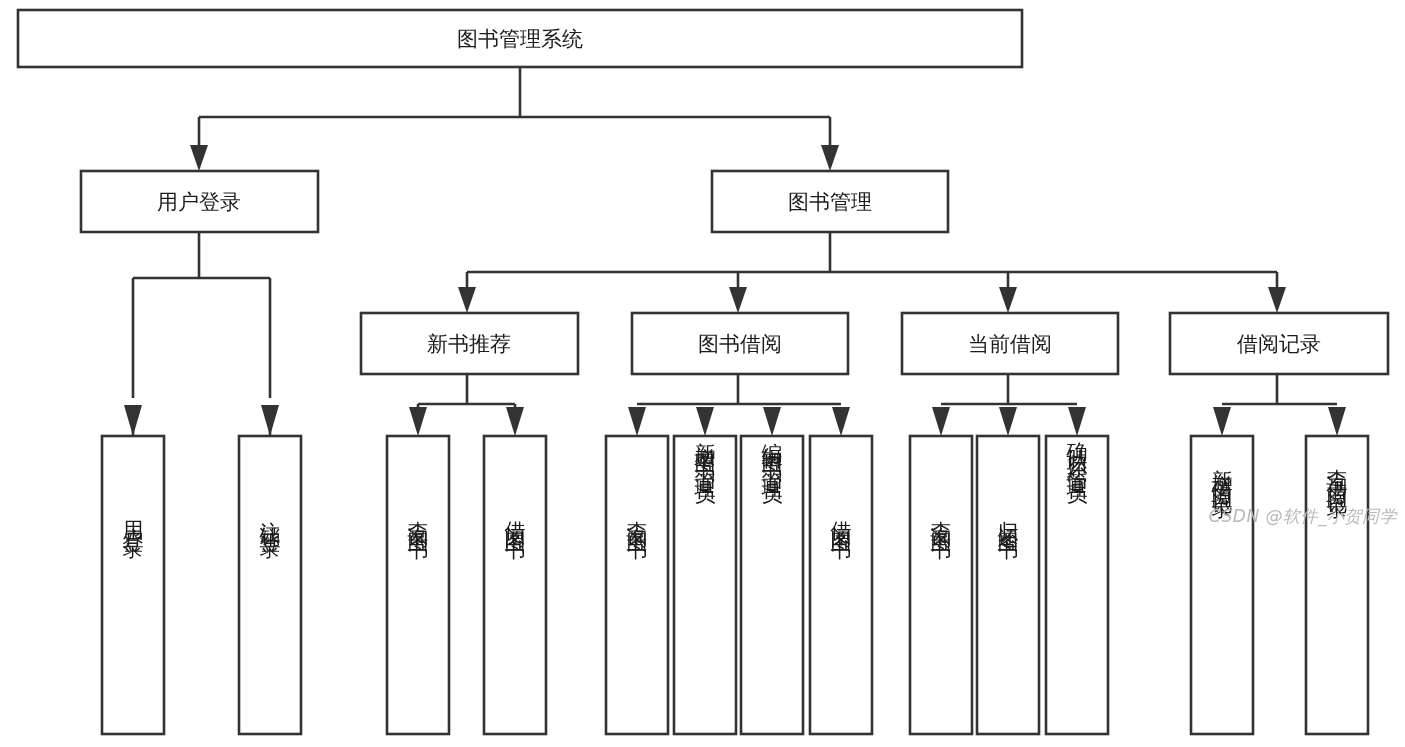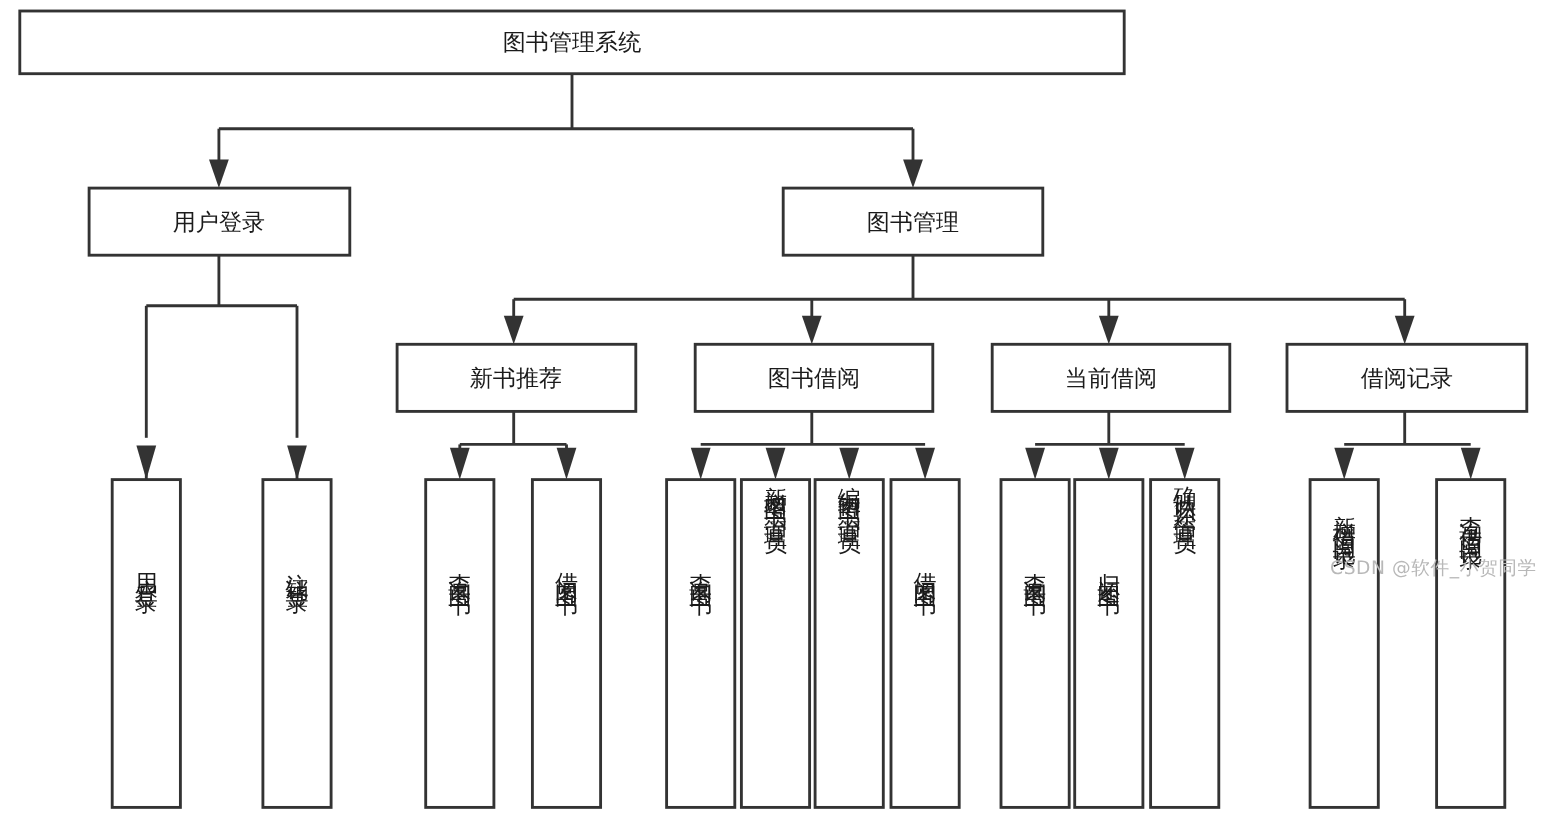--- a/index.html
+++ b/index.html
@@ -59,20 +59,21 @@
   .watermark {
     position: absolute;
     right: 8px;
     bottom: 4px;
     font-family: "DejaVu Sans", "Liberation Sans", sans-serif;
     font-size: 17px;
     color: #b8b8b8;
     letter-spacing: 0.5px;
     white-space: nowrap;
     user-select: none;
+    font-style: italic;
   }
 </style>
 </head>
 <body>
 
 <div id="diagram-root">
 
   <svg class="diagram-canvas" viewBox="0 0 1405 747" xmlns="http://www.w3.org/2000/svg">
 
     <g>

